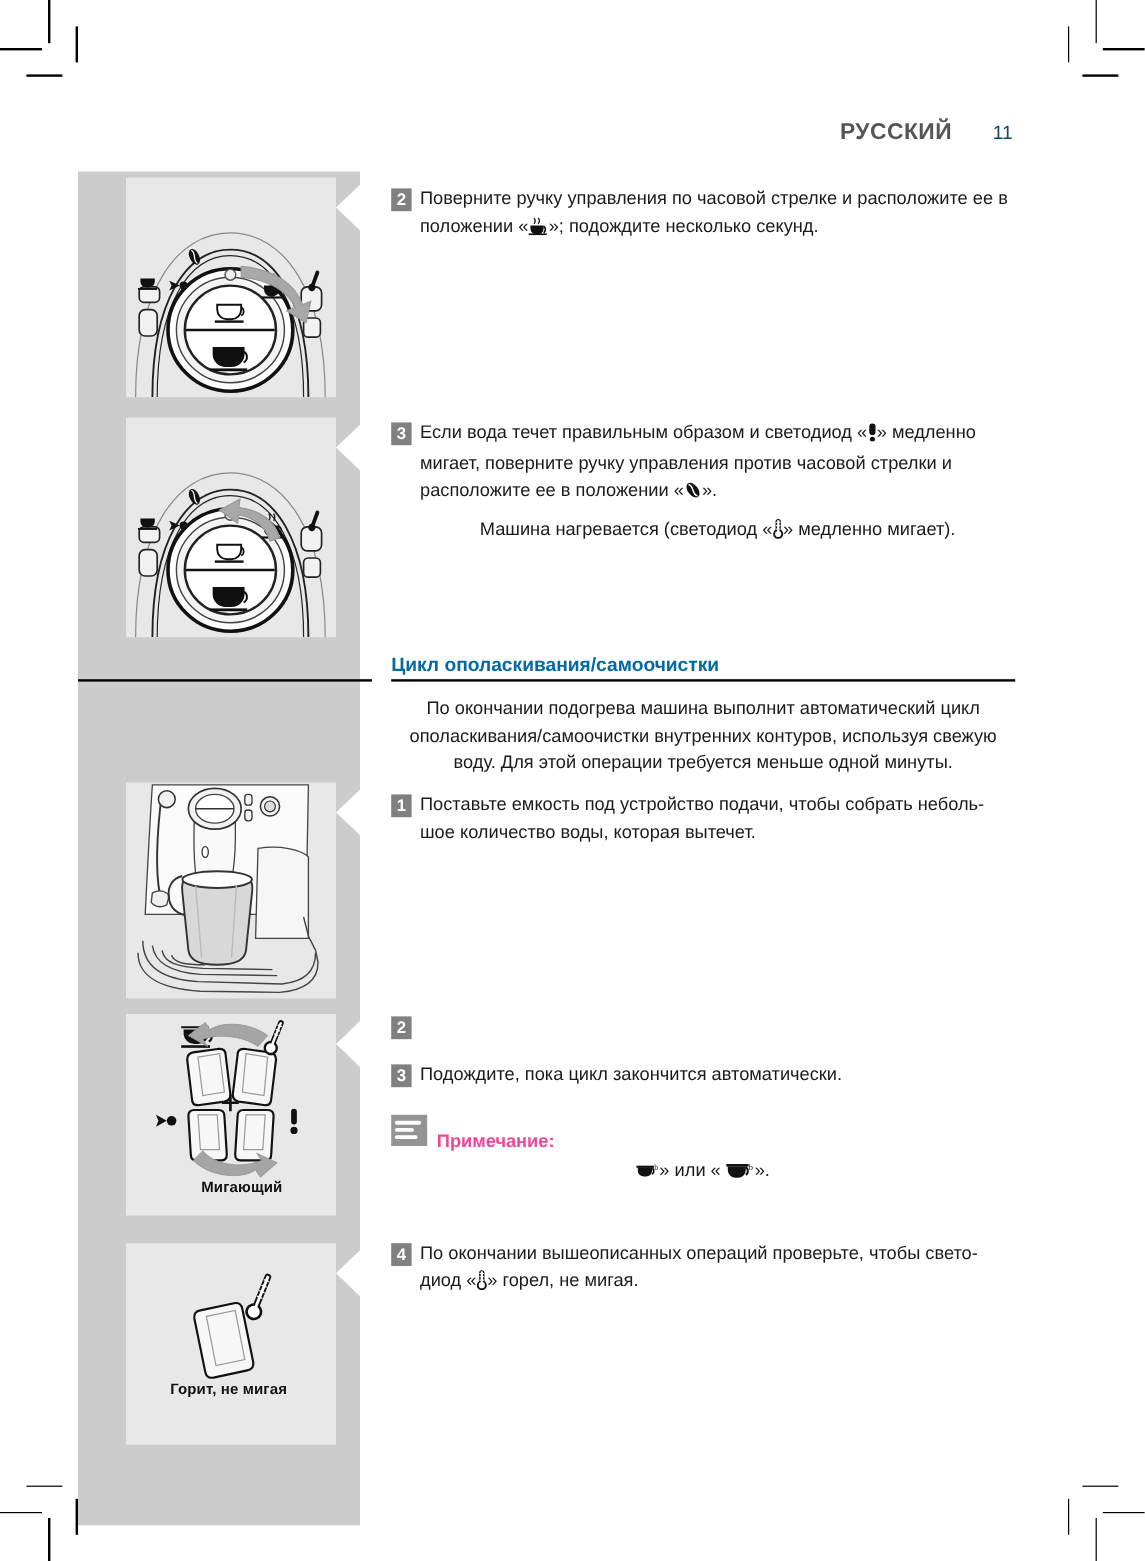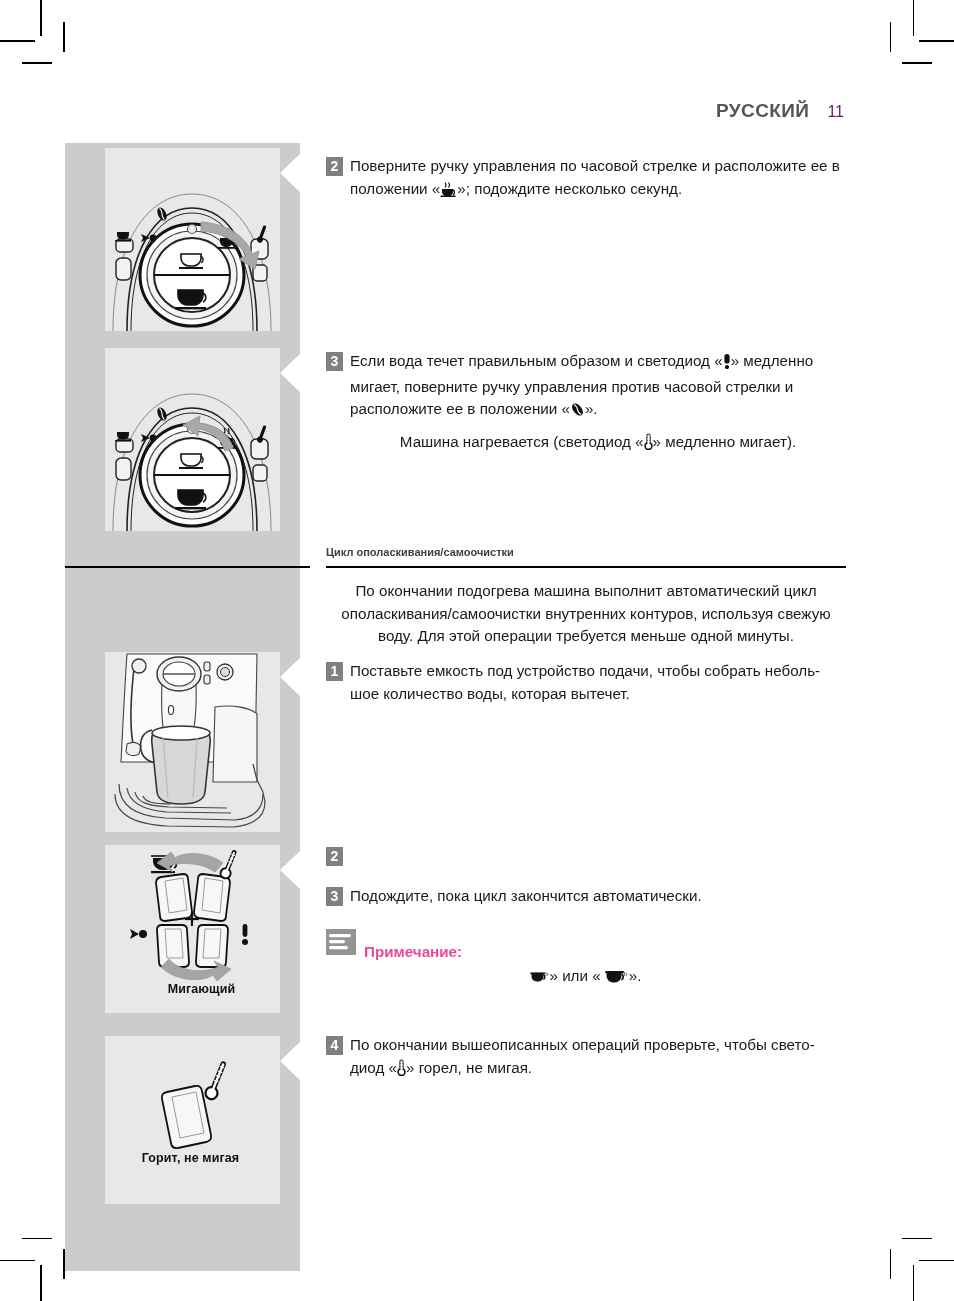--- a/index.html
+++ b/index.html
@@ -19,31 +19,31 @@
   
   .crop { position: absolute; background: #000; }
 
   
   #page-header {
     position: absolute;
     right: 110px;
     top: 100px;
     display: flex;
     align-items: baseline;
-    gap: 18px;
+    gap: 34px;
   }
   #page-header .lang {
     font-size: 19px;
     font-weight: bold;
     letter-spacing: 0.4px;
     color: #555555;
   }
   #page-header .pgnum {
     font-size: 16px;
-    color: #701a75;
+    color: #0c4a6e;
   }
 
   
   .rail {
     position: absolute;
     left: 65px;
     top: 143px;
     width: 235px;
     background: #cccccc;
   }
@@ -101,23 +101,23 @@
     font-size: 15.2px;
     line-height: 22.5px;
     color: #1a1a1a;
   }
   .para { position: absolute; left: 326px; width: 520px; text-align: center; }
 
   .sect-title {
     position: absolute;
     left: 326px;
     width: 520px;
-    font-size: 11px;
+    font-size: 16px;
     font-weight: bold;
-    color: #404040;
+    color: #0369a1;
   }
   .rule {
     position: absolute;
     height: 2px;
     background: #000000;
   }
 
   
   .note-icon {
     position: absolute;

